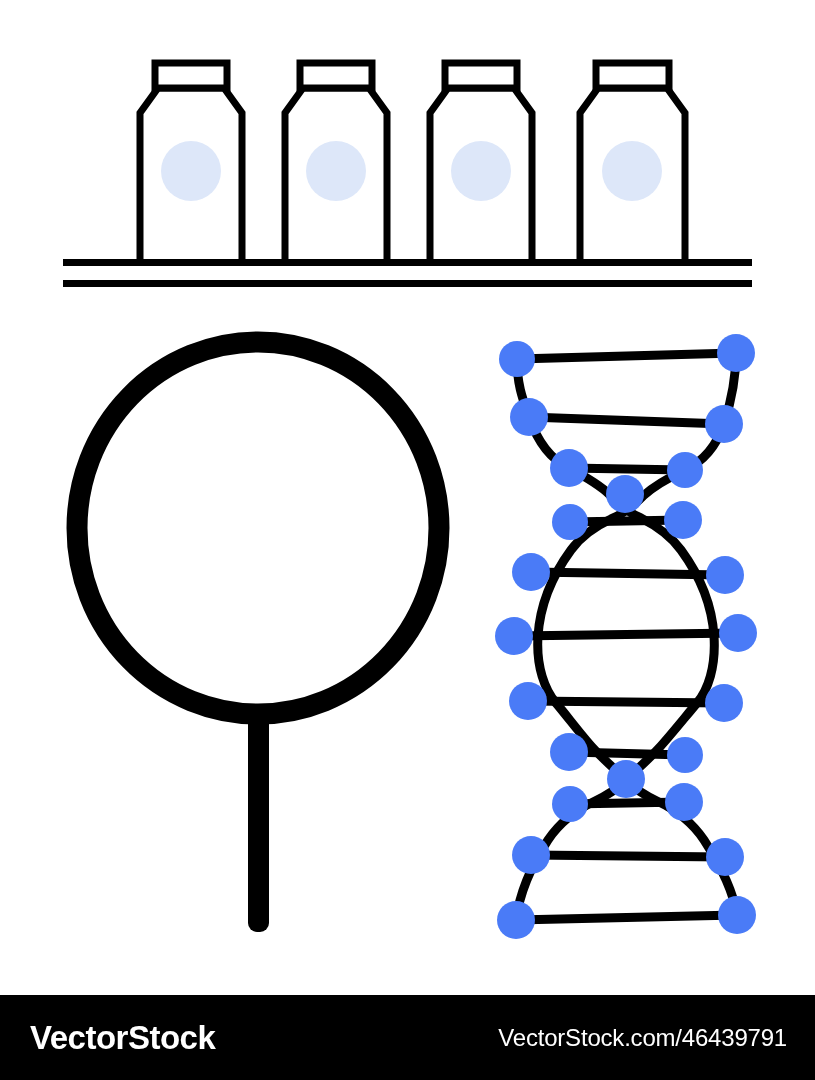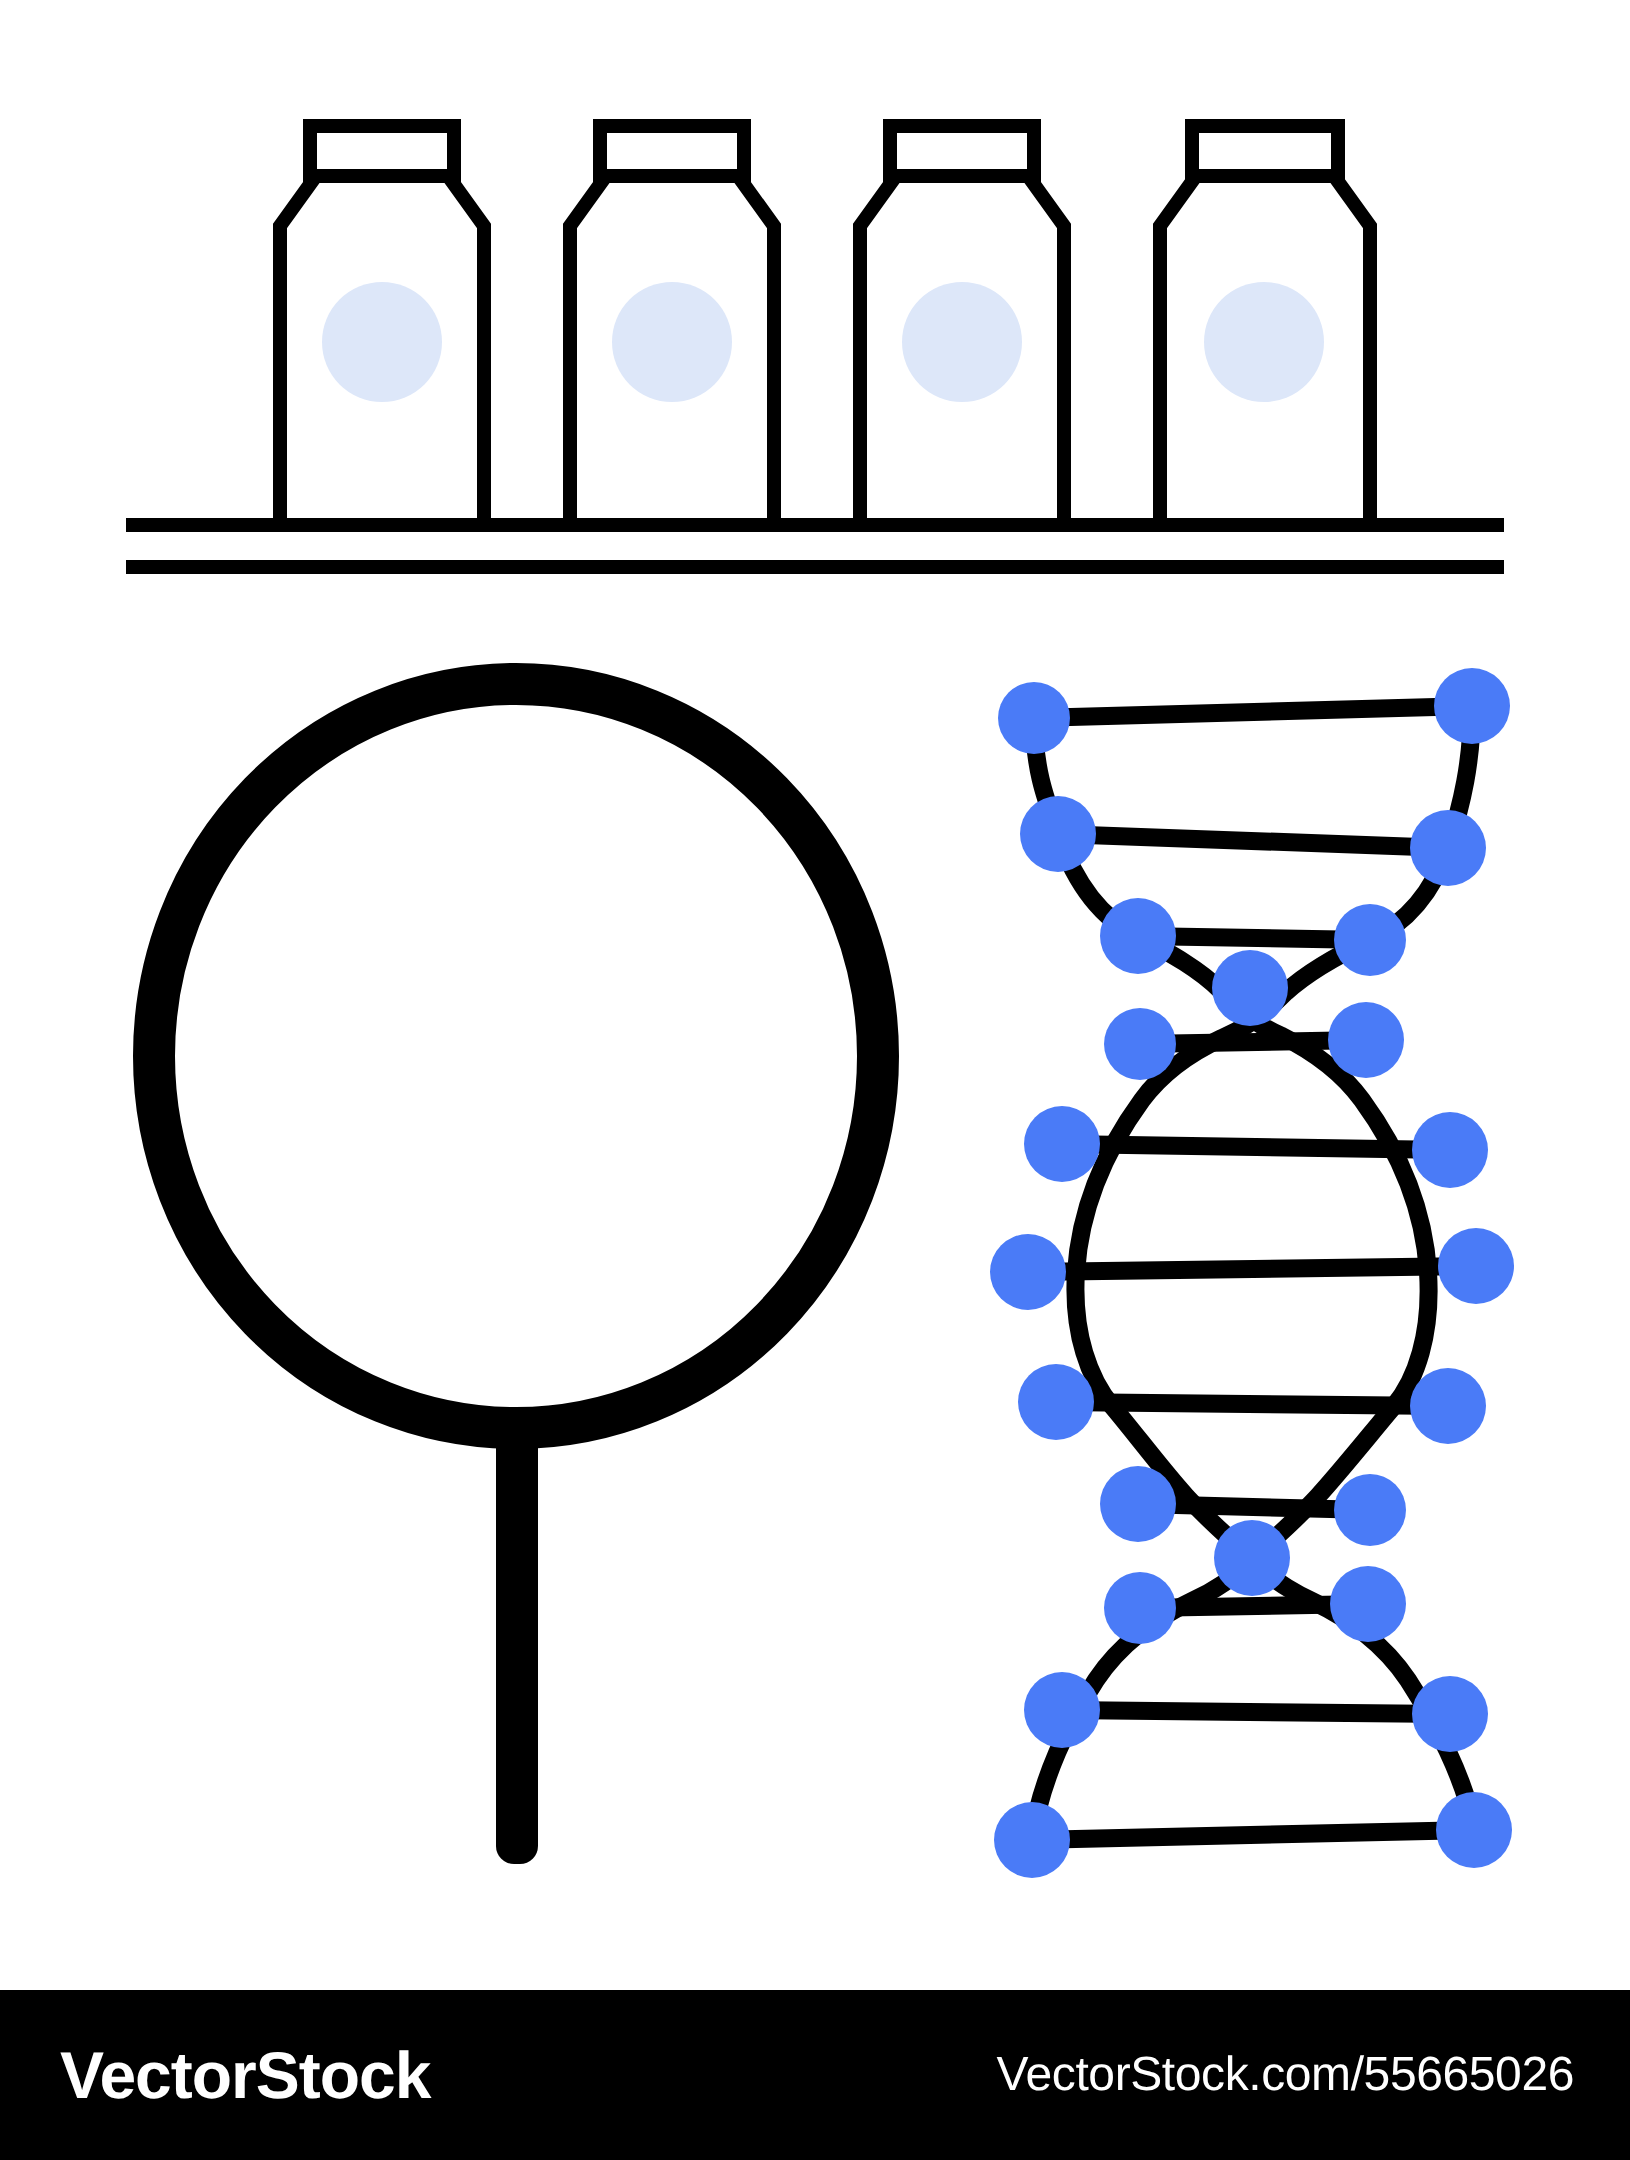--- a/index.html
+++ b/index.html
@@ -188,16 +188,16 @@
           <circle cx="516" cy="920" r="19"></circle>
           <circle cx="737" cy="915" r="19"></circle>
         </g>
       </g>
 
     </svg>
   </div>
 
   <div id="footer-bar">
     <span id="footer-brand">VectorStock</span>
-    <span id="footer-url">VectorStock.com/55665026</span>
+    <span id="footer-url">VectorStock.com/46439791</span>
   </div>
 
 </div>
 
 </body></html>

